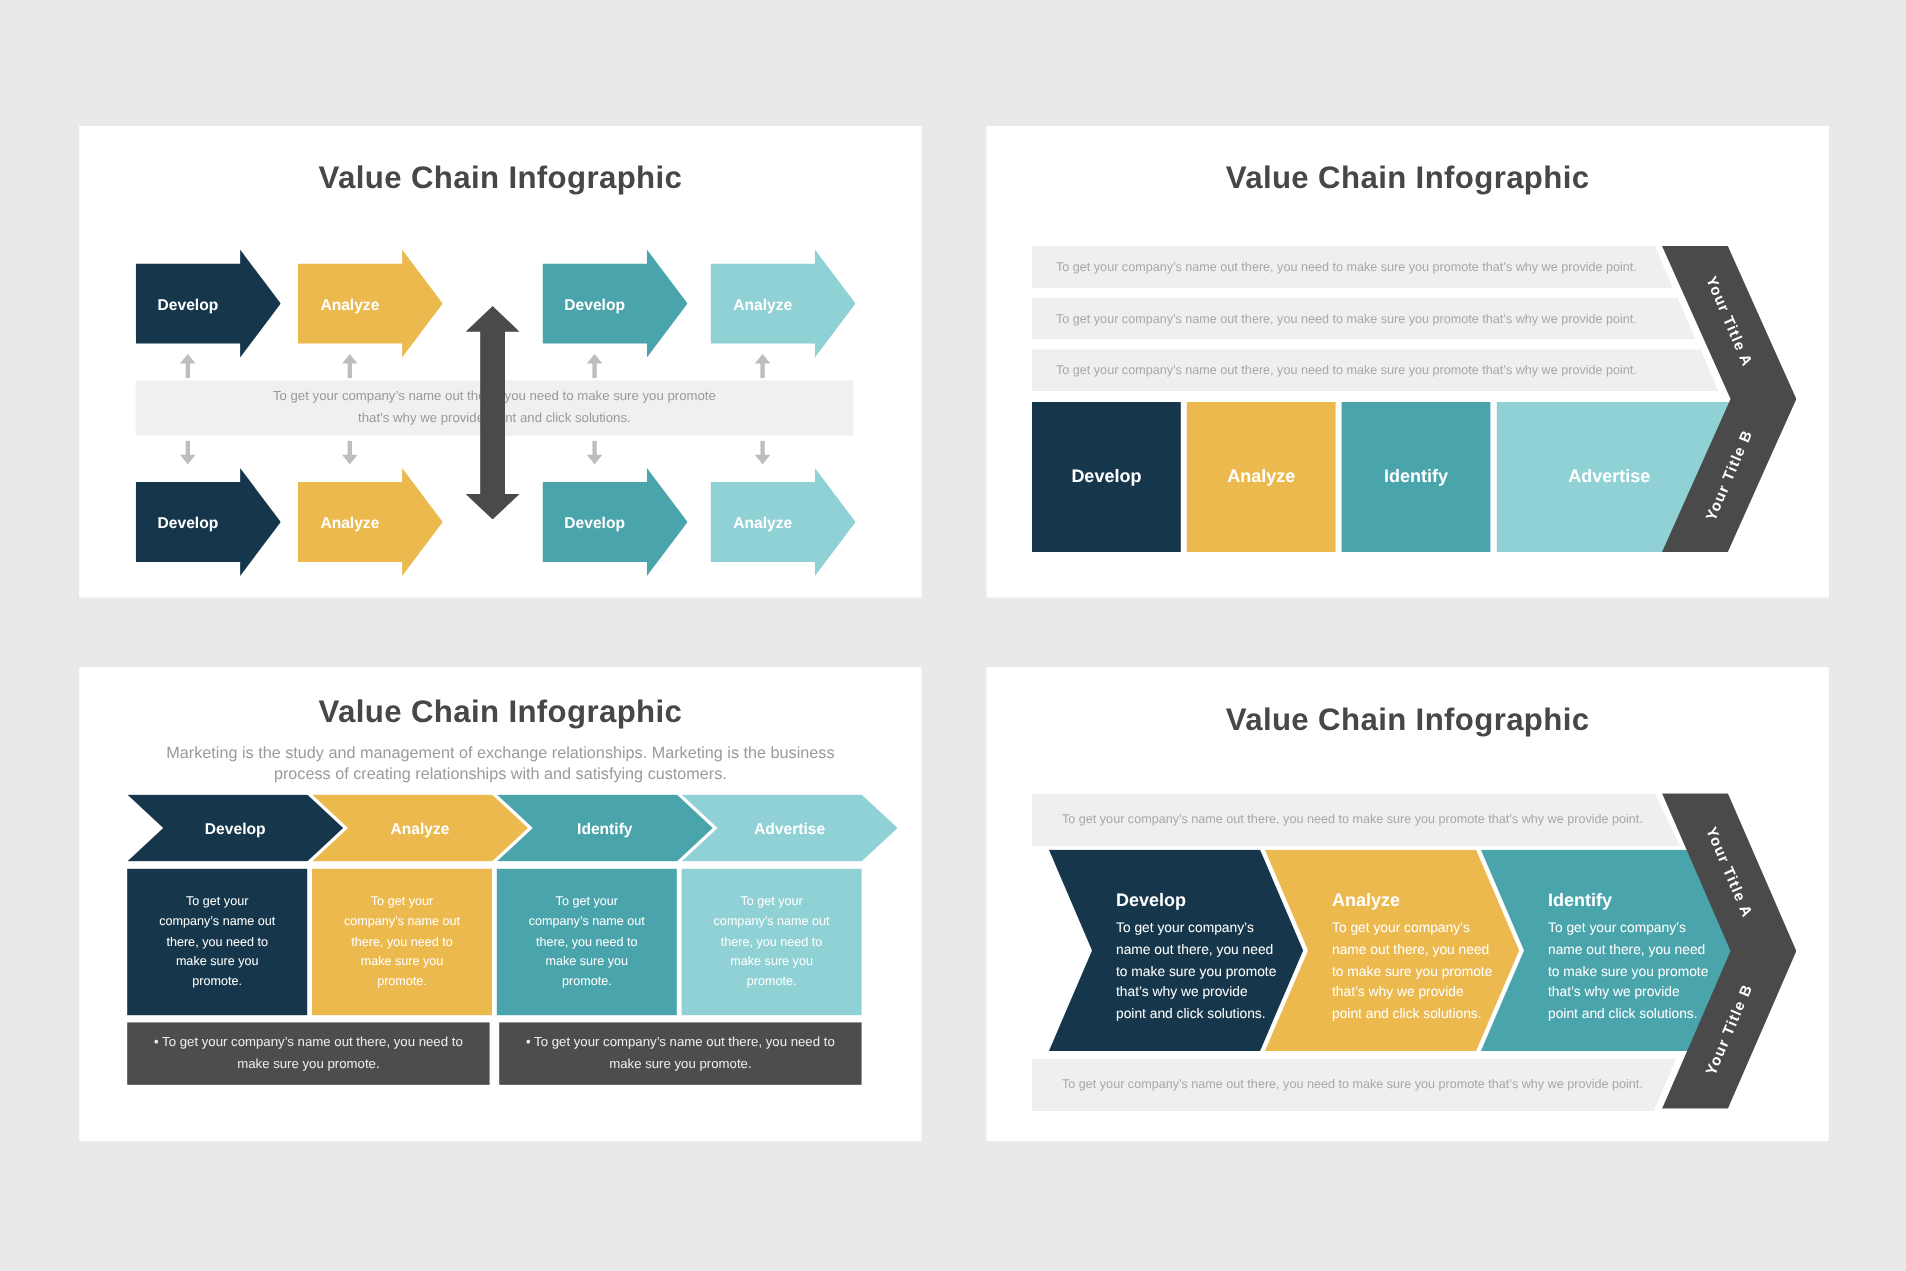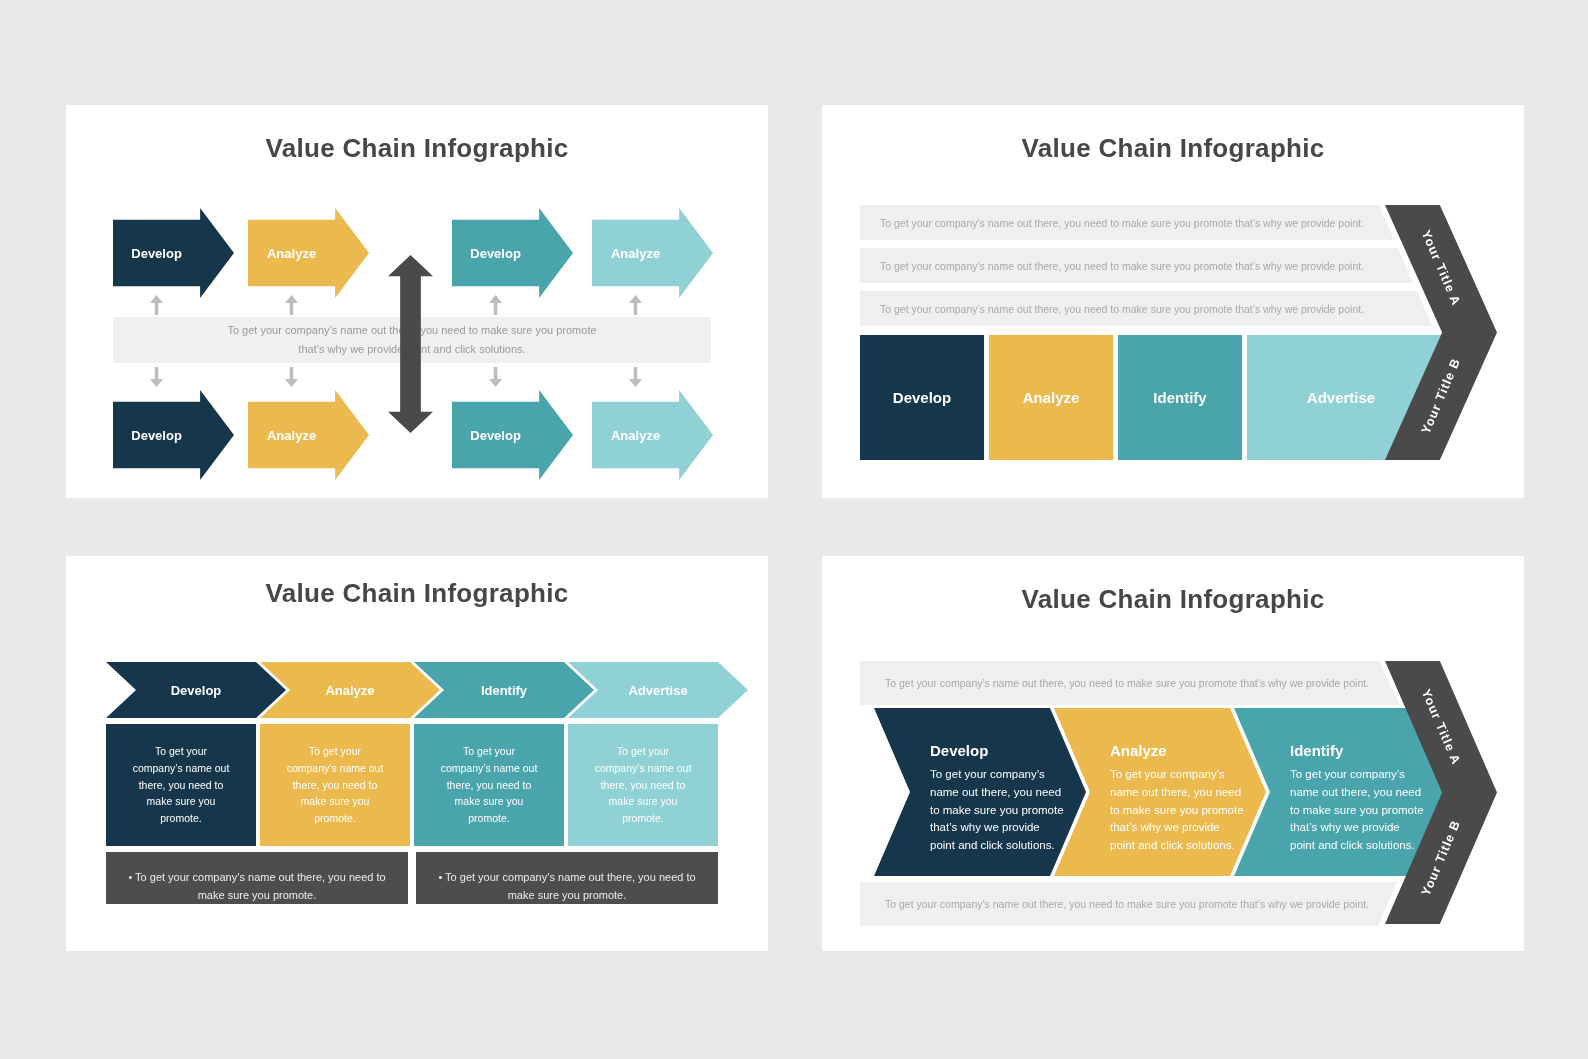--- a/index.html
+++ b/index.html
@@ -89,21 +89,21 @@
   }
   .col-block{
     position:absolute;top:168px;height:122px;width:150px;
     color:#fff;font-size:10.5px;line-height:1.6;text-align:center;
     display:flex;align-items:center;justify-content:center;
     padding:0 26px;box-sizing:border-box;
   }
   .footnote{
     position:absolute;top:296px;height:52px;width:302px;background:#4d4d4d;
     color:#ececec;font-size:11px;line-height:1.65;text-align:center;
-    display:flex;align-items:flex-end;justify-content:center;
+    display:flex;align-items:center;justify-content:center;
     padding:0 14px;box-sizing:border-box;
   }
 
   
   .bar-slant-out{ 
     position:absolute;left:38px;top:105px;height:44px;width:540px;background:#efefef;
     clip-path:polygon(0 0,calc(100% - 21px) 0,100% 100%,0 100%);
     color:#a8a8a8;font-size:10.5px;display:flex;align-items:center;
     padding-left:25px;box-sizing:border-box;
   }
@@ -197,20 +197,21 @@
     <span>Advertise</span>
   </div>
 
   <div class="sideband" style="left:563px;top:100px;width:112px;height:255px;"></div>
   <div class="sidelabel rotA" style="left:619px;top:163px;">Your Title A</div>
   <div class="sidelabel rotB" style="left:619px;top:291px;">Your Title B</div>
 </div>
 
 <div class="card" id="card-bl">
   <div class="card-title" style="top:22px;">Value Chain Infographic</div>
+  <div class="subtitle">Marketing is the study and management of exchange relationships. Marketing is the business process of creating relationships with and satisfying customers.</div>
 
   <div class="chev c-navy" style="left:40px;">
       <span>Develop</span>
     </div>
   <div class="chev c-yellow" style="left:194px;">
       <span>Analyze</span>
     </div>
   <div class="chev c-teal" style="left:348px;">
       <span>Identify</span>
     </div>

